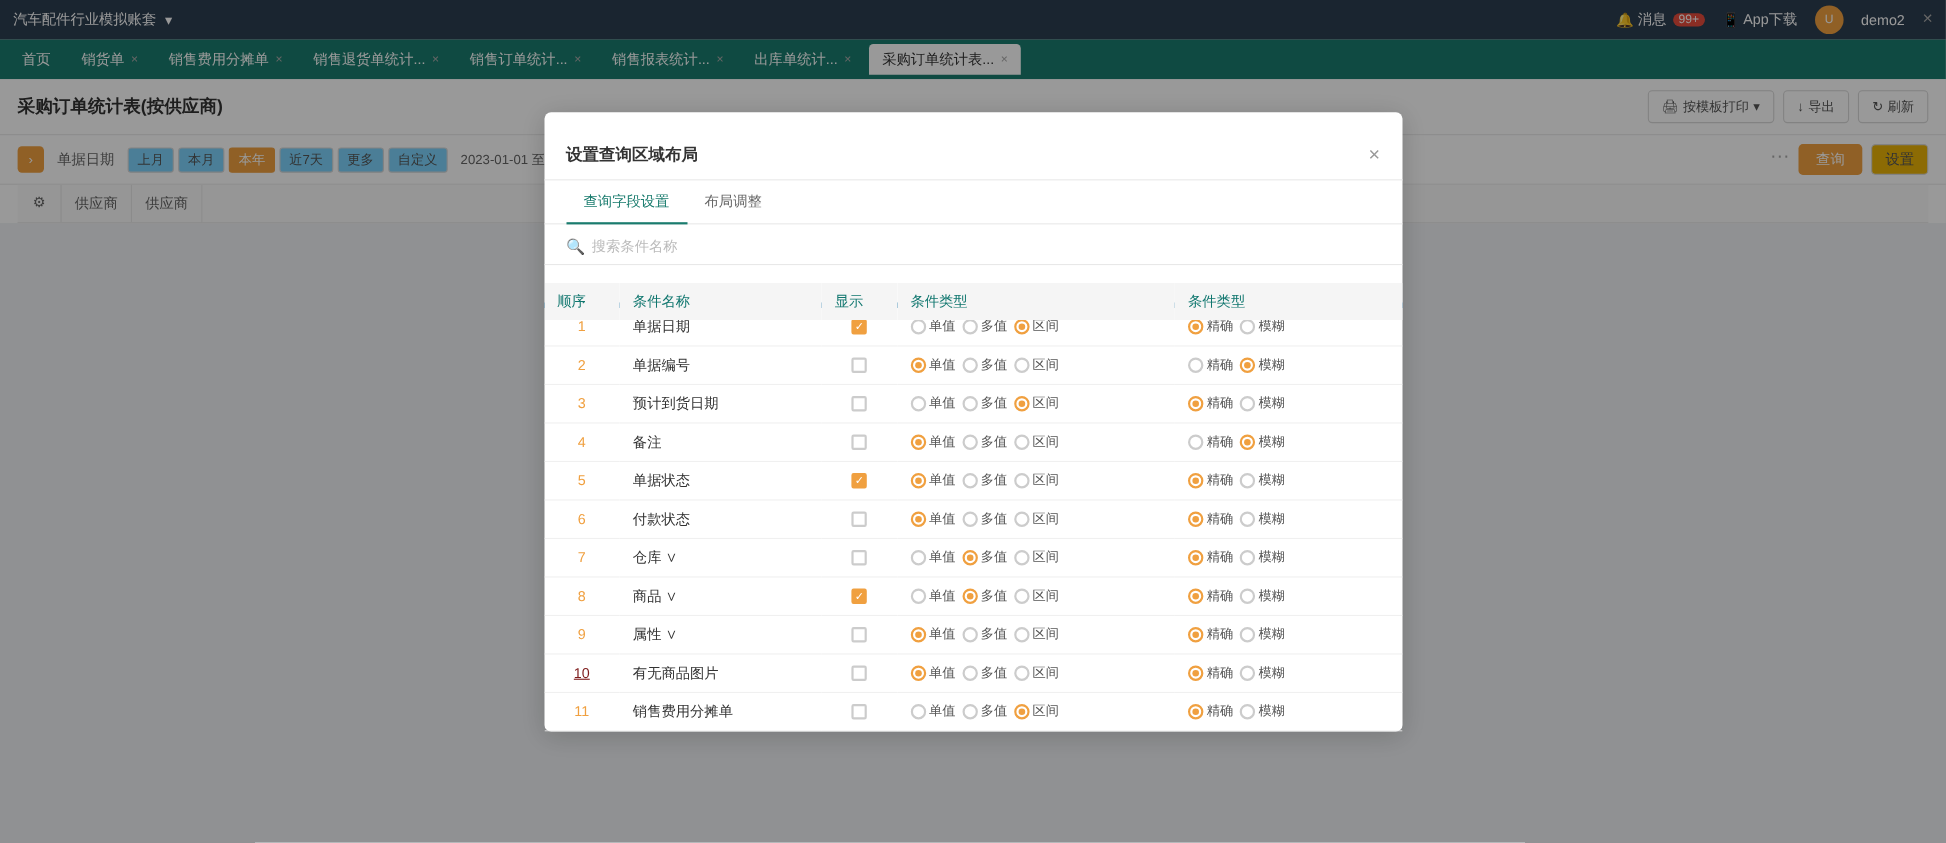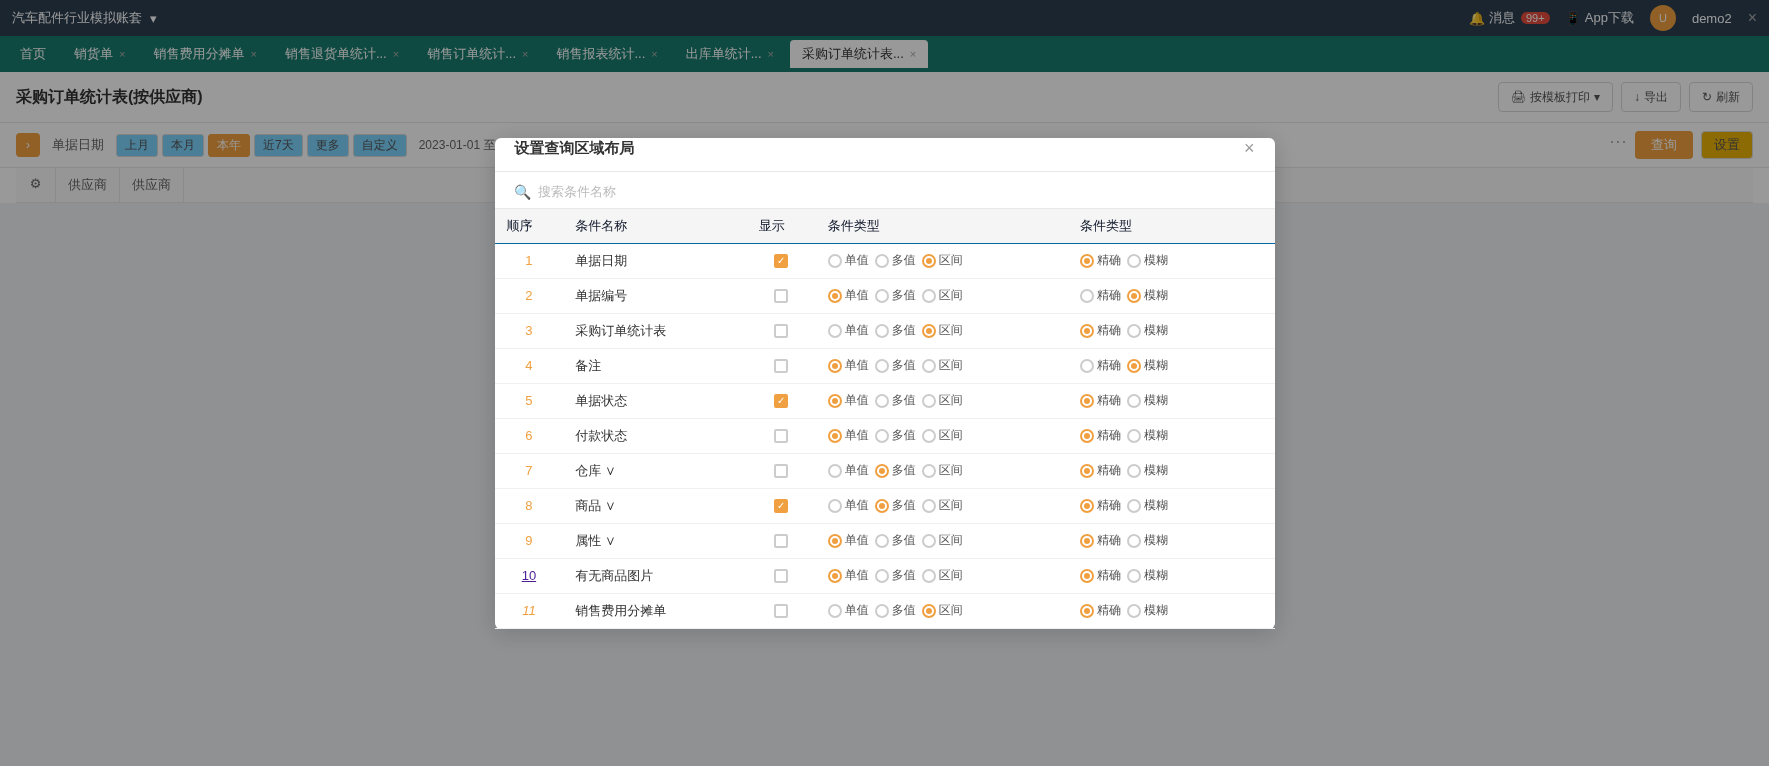--- a/index.html
+++ b/index.html
@@ -113,21 +113,21 @@
     .modal {
       background: #fff;
       border-radius: 6px;
       width: 780px;
       max-height: 680px;
       display: flex;
       flex-direction: column;
       box-shadow: 0 4px 24px rgba(0,0,0,0.18);
     }
     .modal-header {
-      padding: 0 20px 12px;
+      padding: 28px 20px 12px;
       border-bottom: 1px solid #e8e8e8;
       display: flex;
       align-items: center;
       justify-content: space-between;
     }
     .modal-title { font-size: 15px; font-weight: bold; color: #333; }
     .modal-close { cursor: pointer; color: #999; font-size: 18px; }
 
     
     .modal-tabs { display: flex; border-bottom: 1px solid #e8e8e8; padding: 0 20px; }
@@ -158,25 +158,25 @@
     .modal-table { flex: 1; overflow-y: auto; }
     .modal-table table {
       width: 100%;
       border-collapse: collapse;
     }
     .modal-table thead th {
       background: #f5f5f5;
       padding: 8px 12px;
       text-align: left;
       font-size: 13px;
-      color: #0f172a;
+      color: #0f766e;
       font-weight: 500;
-      border-bottom: 1px solid #0369a1;
+      border-bottom: 5px solid #0369a1;
       position: sticky;
-      top: 0;
+      top: 16px;
     }
     .modal-table tbody tr { border-bottom: 1px solid #f0f0f0; }
     .modal-table tbody td { padding: 8px 12px; font-size: 13px; color: #333; }
     .col-order { width: 60px; text-align: center; color: #f0a040; font-weight: 500; }
     .col-name { width: 160px; }
     .col-display { width: 60px; text-align: center; }
     .col-type { width: 220px; }
     .col-match { width: 180px; }
 
     
@@ -322,20 +322,28 @@
 </div>
 
 <div class="overlay">
   <div class="modal">
 
     <div class="modal-header">
       <span class="modal-title">设置查询区域布局</span>
       <span class="modal-close">×</span>
     </div>
 
+    <div class="modal-tabs">
+      <div class="modal-tab active">
+        <span>查询字段设置</span>
+      </div>
+      <div class="modal-tab">
+        <span>布局调整</span>
+      </div>
+    </div>
 
     <div class="modal-search">
       <span class="modal-search-icon">🔍</span>
       <input type="text" placeholder="搜索条件名称" style="">
     </div>
 
     <div class="modal-table">
       <table>
         <thead>
           <tr>
@@ -416,21 +424,21 @@
                   </div>
                   <div class="radio-item">
                     <div class="radio-circle checked"></div>
                     <span class="radio-label">模糊</span>
                   </div>
                 </div>
               </td>
             </tr>
             <tr>
               <td class="col-order" style="color: rgb(240, 160, 64);">3</td>
-              <td class="col-name">采购订单统计表</td>
+              <td class="col-name">预计到货日期</td>
               <td class="col-display">
                 <div class="checkbox-wrap">
                   <div class="cb"></div>
                 </div>
               </td>
               <td class="col-type">
                 <div class="radio-group">
                   <div class="radio-item">
                     <div class="radio-circle"></div>
                     <span class="radio-label">单值</span>
@@ -674,21 +682,21 @@
                     <span class="radio-label">精确</span>
                   </div>
                   <div class="radio-item">
                     <div class="radio-circle"></div>
                     <span class="radio-label">模糊</span>
                   </div>
                 </div>
               </td>
             </tr>
             <tr>
-              <td class="col-order" style="color: #4c1d95; text-decoration: underline;">10</td>
+              <td class="col-order" style="color: #7f1d1d; text-decoration: underline;">10</td>
               <td class="col-name">有无商品图片</td>
               <td class="col-display">
                 <div class="checkbox-wrap">
                   <div class="cb"></div>
                 </div>
               </td>
               <td class="col-type">
                 <div class="radio-group">
                   <div class="radio-item">
                     <div class="radio-circle checked"></div>
@@ -711,21 +719,21 @@
                     <span class="radio-label">精确</span>
                   </div>
                   <div class="radio-item">
                     <div class="radio-circle"></div>
                     <span class="radio-label">模糊</span>
                   </div>
                 </div>
               </td>
             </tr>
             <tr>
-              <td class="col-order" style="color: rgb(240, 160, 64); font-style: italic;">11</td>
+              <td class="col-order" style="color: rgb(240, 160, 64);">11</td>
               <td class="col-name">销售费用分摊单</td>
               <td class="col-display">
                 <div class="checkbox-wrap">
                   <div class="cb"></div>
                 </div>
               </td>
               <td class="col-type">
                 <div class="radio-group">
                   <div class="radio-item">
                     <div class="radio-circle"></div>

